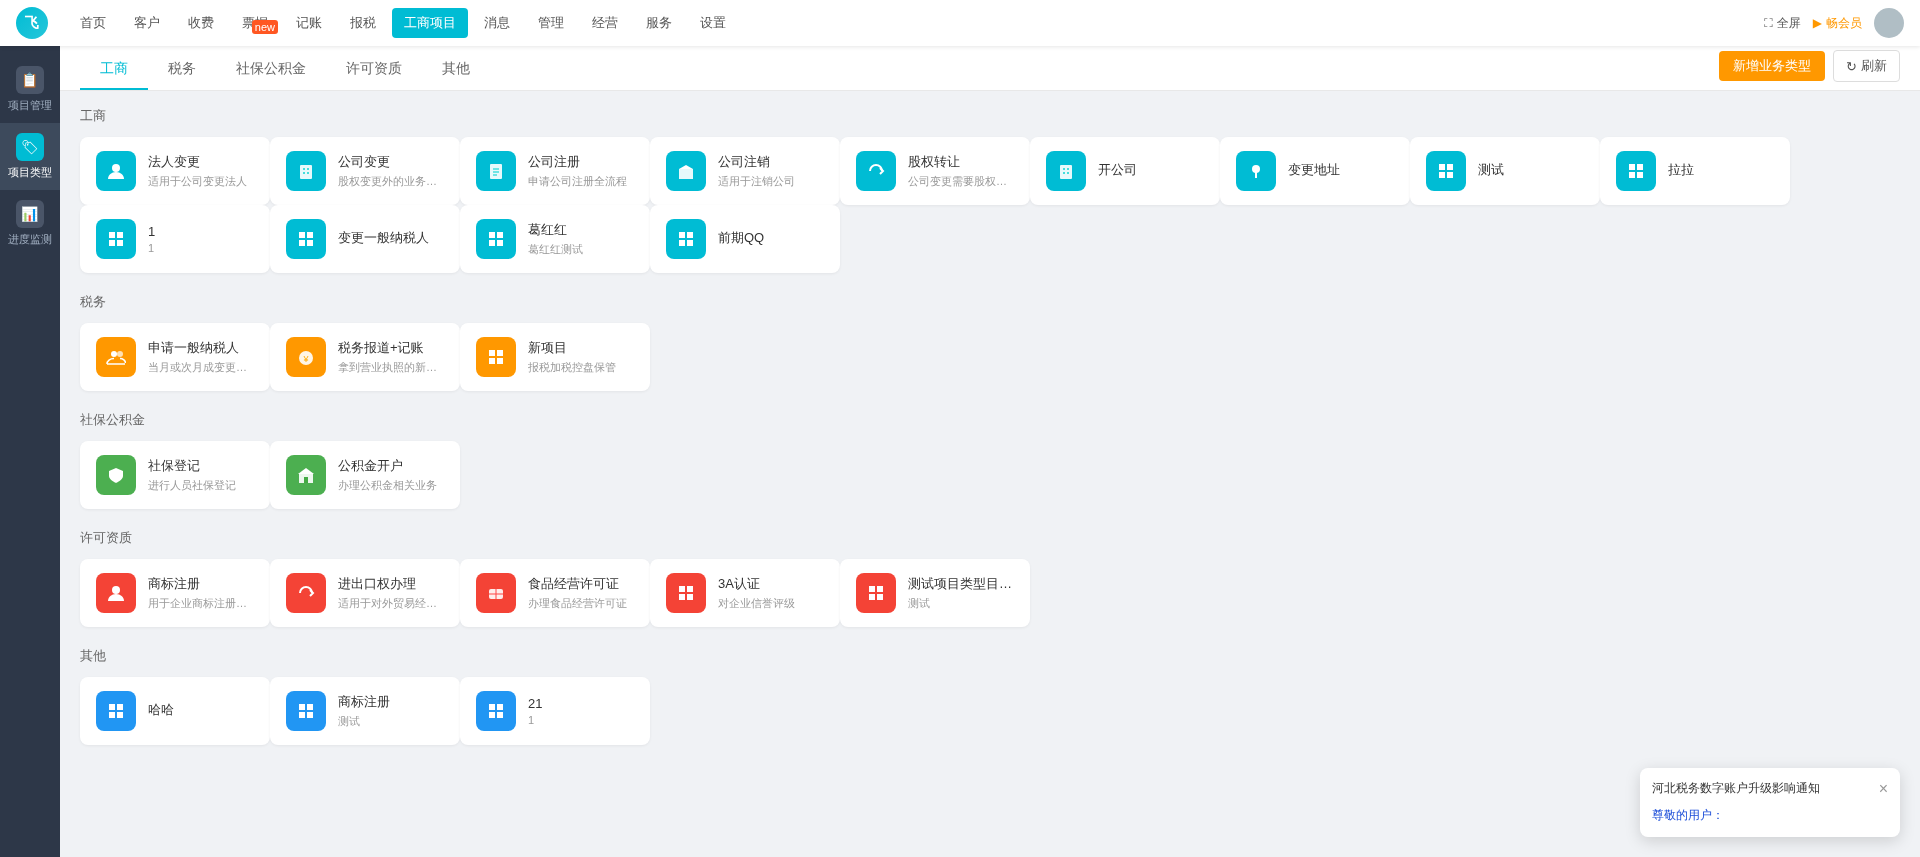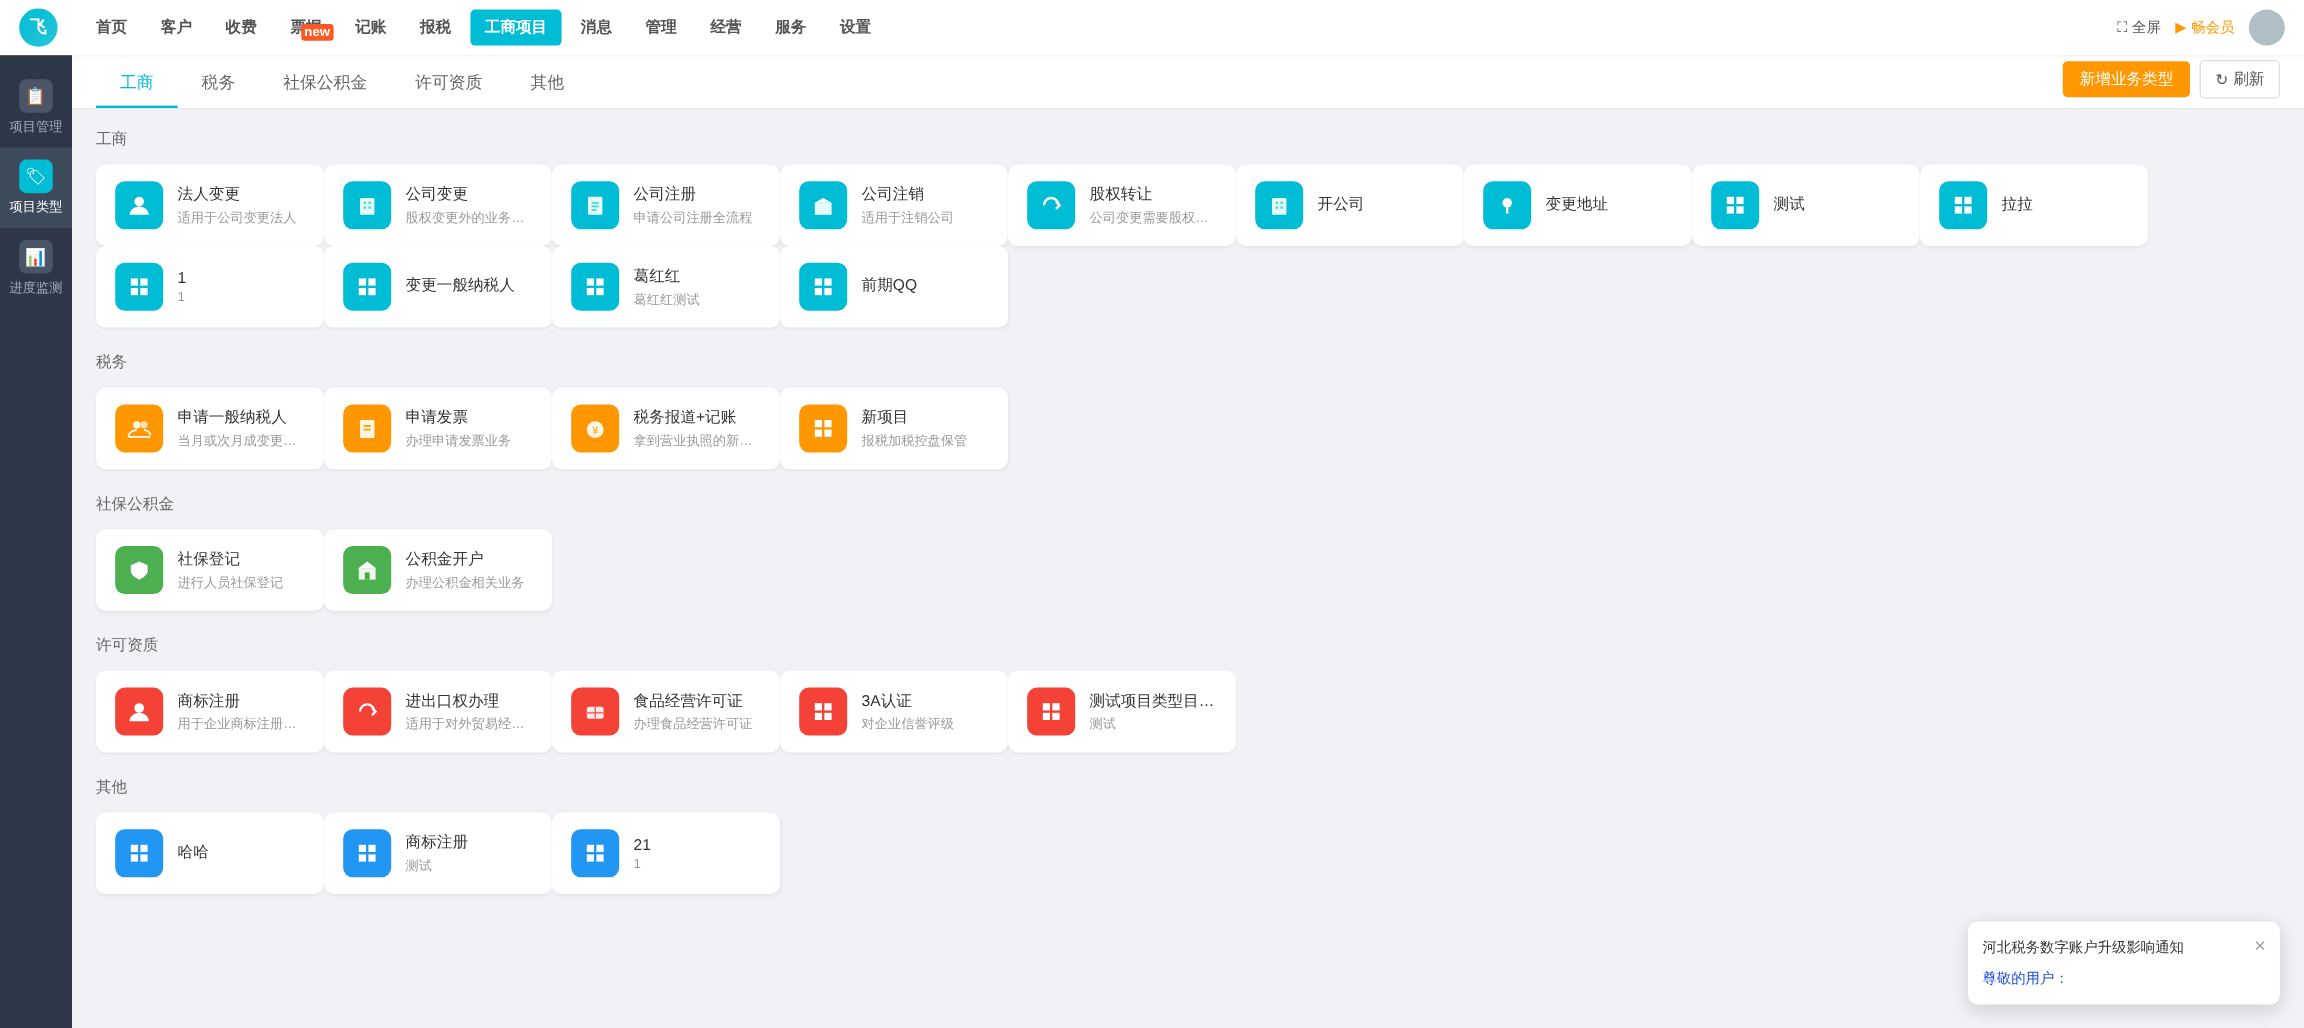--- a/index.html
+++ b/index.html
@@ -24,21 +24,20 @@
       display: flex; align-items: center; justify-content: center;
       color: #fff; font-weight: bold; font-size: 14px;
       margin-right: 20px;
       flex-shrink: 0;
     }
     .nav-items {
       display: flex;
       align-items: flex-end;
       gap: 4px;
       flex: 1;
-      font-weight: bold;
     }
     .nav-item {
       padding: 6px 12px;
       cursor: pointer;
       border-radius: 4px;
       font-size: 13px;
       color: #555;
       position: relative;
       white-space: nowrap;
     }
@@ -242,21 +241,21 @@
       background: #fff;
       border-radius: 8px;
       box-shadow: 0 4px 16px rgba(0,0,0,0.15);
       padding: 12px;
       font-size: 12px;
       z-index: 200;
     }
     .notification-header {
       display: flex;
       justify-content: space-between;
-      align-items: flex-end;
+      align-items: center;
       margin-bottom: 8px;
     }
     .notification-close {
       cursor: pointer;
       color: #999;
       font-size: 16px;
     }
     .notification-text { color: #1d4ed8; line-height: 1.6; }
   </style>
 </head>
@@ -523,33 +522,20 @@
               </svg>
             </div>
             <div class="card-content">
               <div class="card-name">申请一般纳税人</div>
               <div class="card-desc">当月或次月成变更完成</div>
             </div>
           </div>
           <div class="service-card">
             <div class="card-icon orange" style="background: rgb(255, 152, 0);">
               <svg width="20" height="20" viewBox="0 0 20 20" fill="white">
-                <rect x="4" y="3" width="12" height="15" rx="1" fill="white" opacity="0.9"></rect>
-                <line x1="7" y1="8" x2="13" y2="8" stroke="#fa0" stroke-width="1.5"></line>
-                <line x1="7" y1="11" x2="13" y2="11" stroke="#fa0" stroke-width="1.5"></line>
-              </svg>
-            </div>
-            <div class="card-content">
-              <div class="card-name">申请发票</div>
-              <div class="card-desc">办理申请发票业务</div>
-            </div>
-          </div>
-          <div class="service-card">
-            <div class="card-icon orange" style="background: rgb(255, 152, 0);">
-              <svg width="20" height="20" viewBox="0 0 20 20" fill="white">
                 <circle cx="10" cy="11" r="7" fill="white" opacity="0.9"></circle>
                 <text x="10" y="15" text-anchor="middle" font-size="9" fill="#fa0">¥</text>
               </svg>
             </div>
             <div class="card-content">
               <div class="card-name">税务报道+记账</div>
               <div class="card-desc">拿到营业执照的新公司</div>
             </div>
           </div>
           <div class="service-card">

